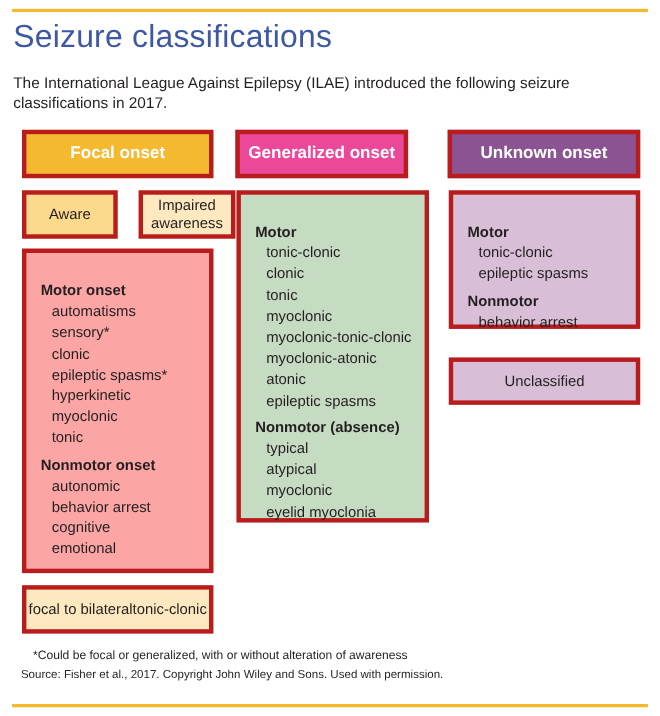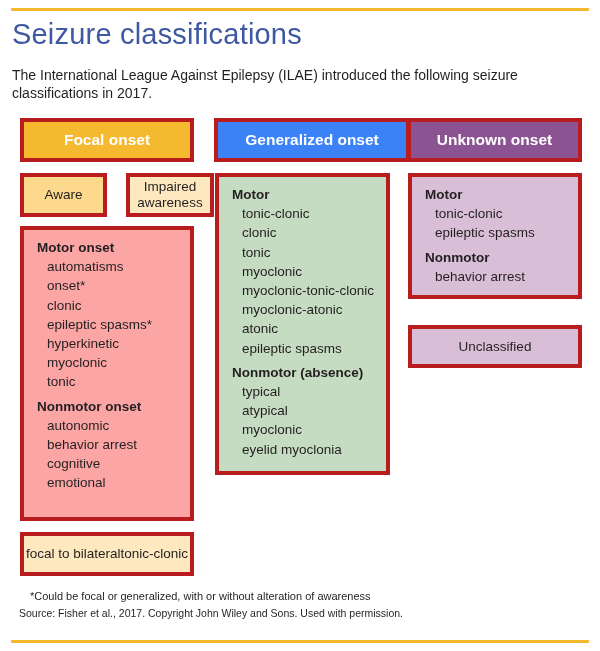--- a/index.html
+++ b/index.html
@@ -3,21 +3,21 @@
 <meta charset="utf-8">
 <style>
   html, body { margin:0; padding:0; background:#ffffff; }
   body { width:600px; height:651px; position:relative; overflow:hidden;
          font-family:"Liberation Sans", "DejaVu Sans", sans-serif; color:#231f20; }
   .rule { position:absolute; left:11px; width:578px; height:3px; background:#f4b92f; }
   .title { position:absolute; left:12px; top:18px; font-size:29px; color:#3f58a3; letter-spacing:0.2px; }
   .intro { position:absolute; left:12px; top:66px; width:570px; font-size:14px; line-height:18px; color:#231f20; }
   .box { position:absolute; box-sizing:border-box; border:4px solid #b91c1c; }
   .hdr { display:flex; align-items:center; justify-content:center; color:#ffffff; font-weight:bold; font-size:15.5px; }
-  .list { padding:8px 0 0 13px; font-size:13.5px; line-height:19.2px; }
+  .list { padding:24px 0 0 13px; font-size:13.5px; line-height:19.2px; }
   .list .grp { font-weight:bold; }
   .list .item { padding-left:10px; }
   .list .gap { height:5px; }
   .center { display:flex; align-items:center; justify-content:center; text-align:center; font-size:13.5px; line-height:16px; }
   .foot1 { position:absolute; left:30px; top:590px; font-size:11px; }
   .foot2 { position:absolute; left:19px; top:607px; font-size:10.5px; }
 </style>
 </head>
 <body>
 
@@ -26,40 +26,40 @@
 <div class="intro">The International League Against Epilepsy (ILAE) introduced the following seizure classifications in 2017.</div>
 
 <div class="box hdr" style="left:20px; top:118px; width:174px; height:44px; background:#f4b92f;">Focal onset</div>
 
 <div class="box center" style="left:20px; top:173px; width:87px; height:44px; background:#fcd98c;">Aware</div>
 <div class="box center" style="left:106px; top:173px; width:88px; height:44px; background:#fde8bf; padding:0 4px;margin-left:20px;">Impaired awareness</div>
 
 <div class="box list" style="left:20px; top:226px; width:174px; height:295px; background:#fca5a5;">
   <div class="grp">Motor onset</div>
   <div class="item">automatisms</div>
-  <div class="item">onset*</div>
+  <div class="item">sensory*</div>
   <div class="item">clonic</div>
   <div class="item">epileptic spasms*</div>
   <div class="item">hyperkinetic</div>
   <div class="item">myoclonic</div>
   <div class="item">tonic</div>
   <div class="gap"></div>
   <div class="grp">Nonmotor onset</div>
   <div class="item">autonomic</div>
   <div class="item">behavior arrest</div>
   <div class="item">cognitive</div>
   <div class="item">emotional</div>
 </div>
 
 <div class="box center" style="left:20px; top:532px; width:174px; height:44px; background:#fde8bf; flex-direction:row;">
   <span>focal to bilateral</span>
   <span>tonic-clonic</span>
 </div>
 
-<div class="box hdr" style="left:214px; top:118px; width:196px; height:44px; background:#3b82f6;">Generalized onset</div>
+<div class="box hdr" style="left:214px; top:118px; width:157px; height:44px; background:#ec4899;">Generalized onset</div>
 
 <div class="box list" style="left:215px; top:173px; width:175px; height:302px; background:#c6dcc2;">
   <div class="grp">Motor</div>
   <div class="item">tonic-clonic</div>
   <div class="item">clonic</div>
   <div class="item">tonic</div>
   <div class="item">myoclonic</div>
   <div class="item">myoclonic-tonic-clonic</div>
   <div class="item">myoclonic-atonic</div>
   <div class="item">atonic</div>

